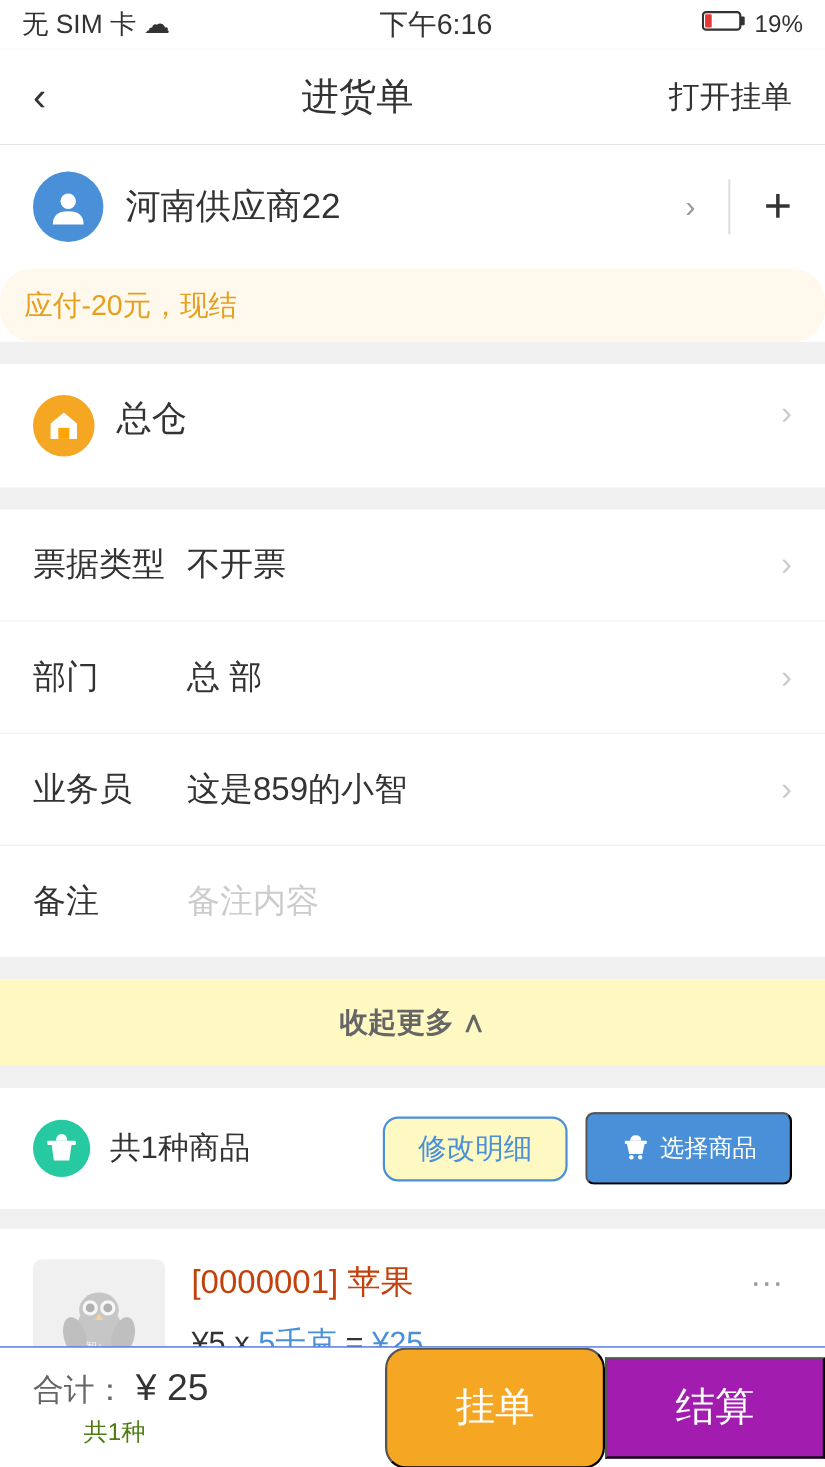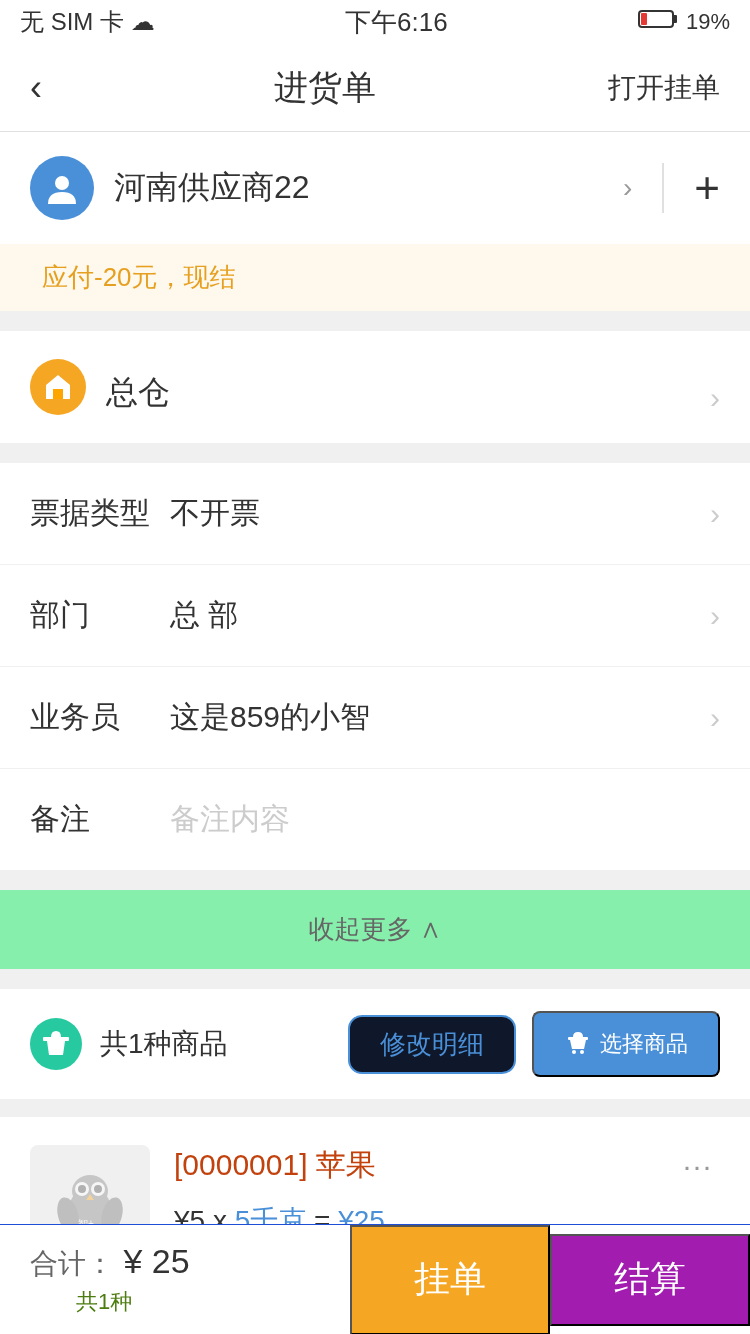--- a/index.html
+++ b/index.html
@@ -97,29 +97,30 @@
     }
     .supplier-add {
       font-size: 44px;
       color: #333;
       font-weight: 300;
     }
 
     
     .notice-bar {
       background: #fff8ec;
-      padding: 16px 42px;
+      padding: 16px 22px;
       font-size: 26px;
       color: #e6a020;
+      border-radius: 30px;
     }
 
     
     .warehouse-row {
       display: flex;
-      align-items: flex-end;
+      align-items: flex-start;
       padding: 28px 30px;
     }
     .warehouse-icon {
       width: 56px;
       height: 56px;
       border-radius: 50%;
       background: #f5a623;
       display: flex;
       align-items: center;
       justify-content: center;
@@ -155,25 +156,26 @@
       flex: 1;
       font-size: 30px;
       color: #333;
     }
     .form-placeholder {
       color: #ccc;
     }
 
     
     .collapse-bar {
-      background: #86efac;
+      background: #fef9c3;
       text-align: center;
       padding: 22px;
       font-size: 26px;
       color: #666;
+      font-weight: bold;
     }
 
     
     .products-header {
       background: #fff;
       display: flex;
       align-items: center;
       padding: 22px 30px;
       margin-bottom: 18px;
     }
@@ -190,21 +192,21 @@
       margin-right: 18px;
     }
     .product-count-text {
       flex: 1;
       font-size: 28px;
       color: #333;
     }
     .btn-edit-detail {
       border: 2px solid #4a90d9;
       color: #4a90d9;
-      background: #0f172a;
+      background: #fef9c3;
       padding: 10px 30px;
       font-size: 26px;
       border-radius: 14px;
       margin-right: 16px;
     }
     .btn-select-product {
       background: #4a90d9;
       color: #fff;
       padding: 14px 30px;
       font-size: 22px;
@@ -293,20 +295,21 @@
     }
     .btn-pending {
       width: 200px;
       height: 110px;
       background: #f5a623;
       color: #fff;
       font-size: 36px;
       display: flex;
       align-items: center;
       justify-content: center;
+      border-radius: 19px;
     }
     .btn-checkout {
       width: 200px;
       height: 92px;
       background: #a21caf;
       color: #fff;
       font-size: 36px;
       display: flex;
       align-items: center;
       justify-content: center;

